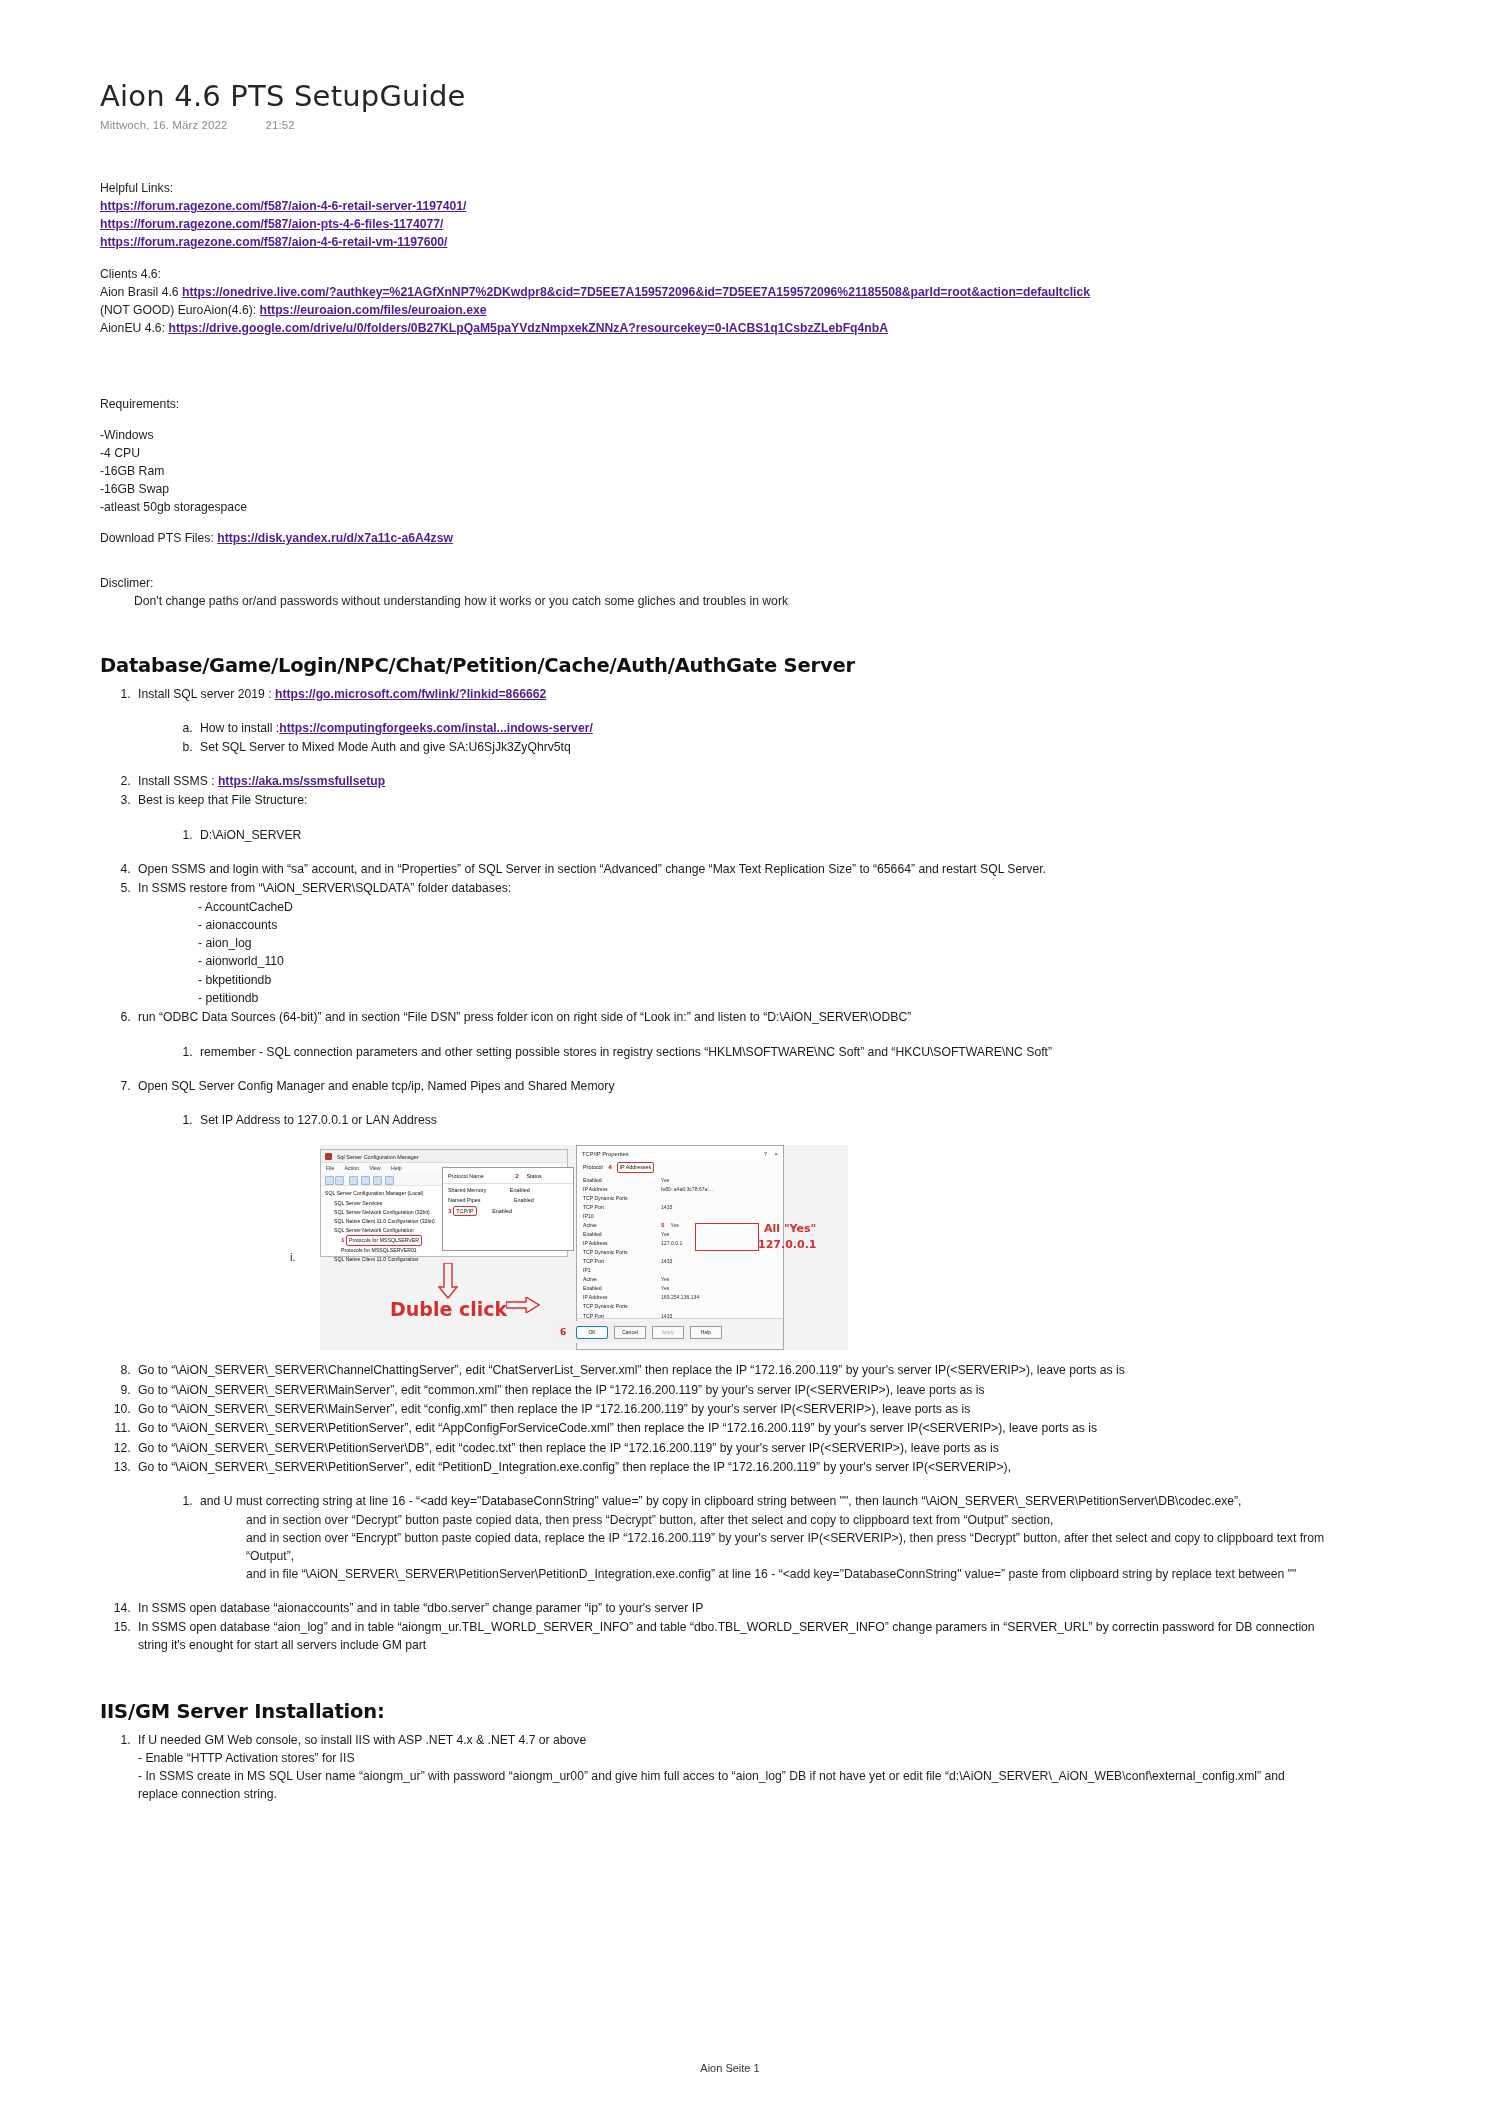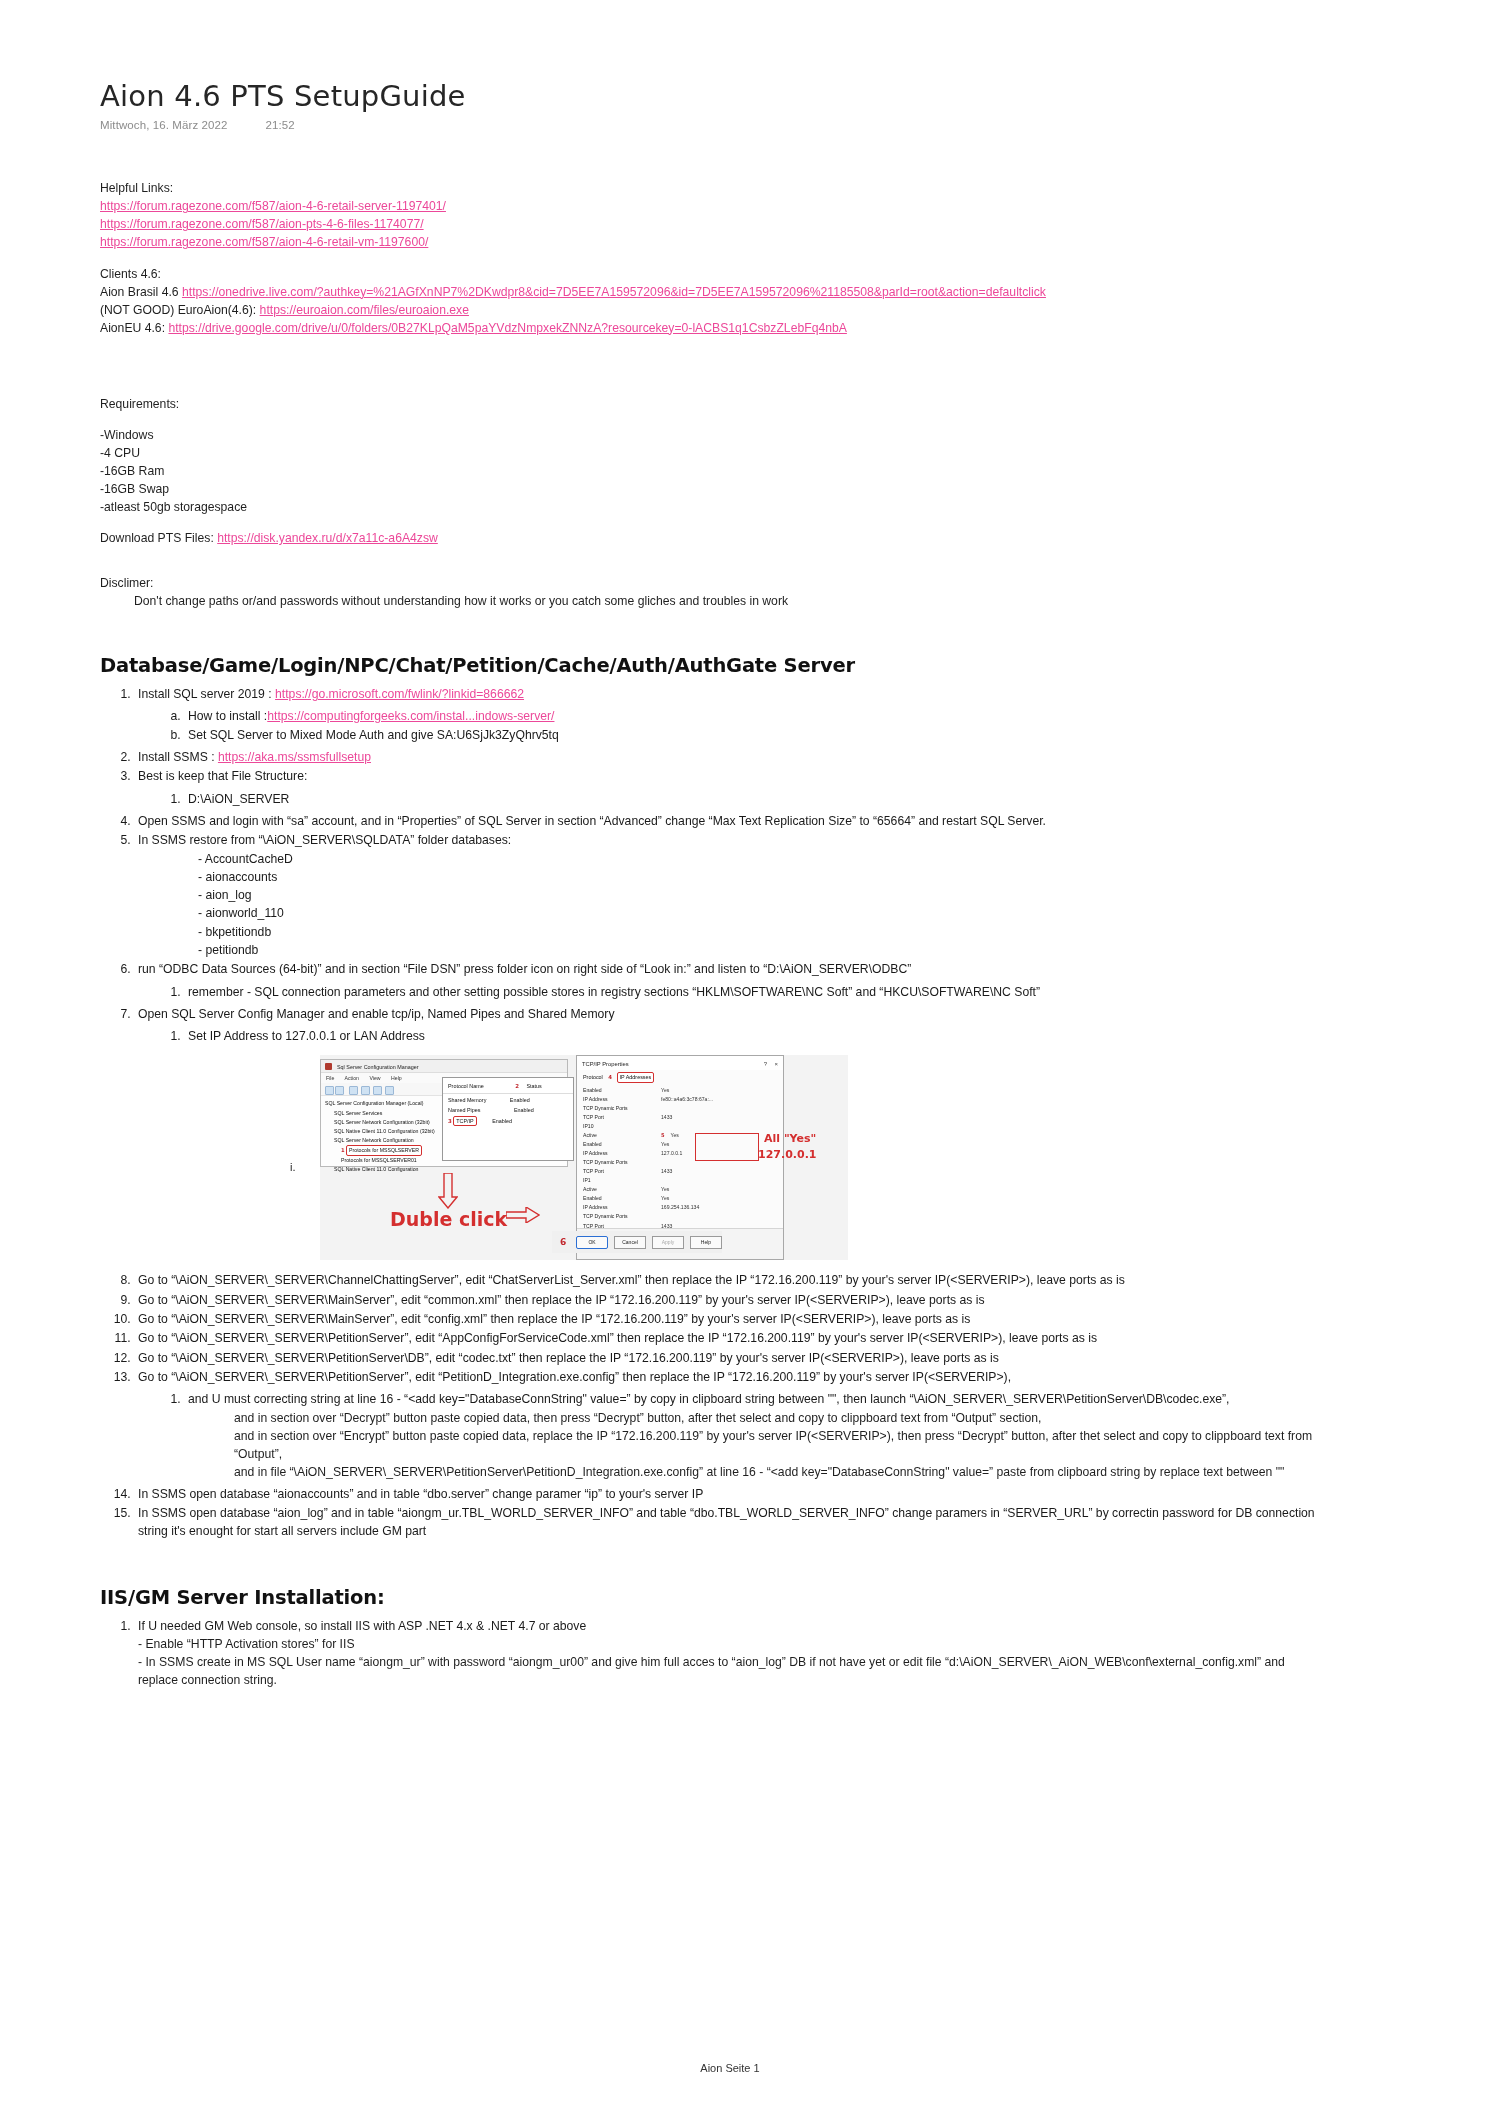--- a/index.html
+++ b/index.html
@@ -52,23 +52,24 @@
     margin: 0;
     white-space: nowrap;
   }
   .block { margin-bottom: 0; }
   .spacer-sm { height: 13px; }
   .spacer-md { height: 27px; }
   .spacer-lg { height: 44px; }
   .spacer-xl { height: 58px; }
 
   a.link, .link {
-    color: #ec4899;
+    color: #4c1d95;
     text-decoration: underline;
     word-break: break-all;
+    font-weight: bold;
   }
 
   h2.section-title {
     font-family: "DejaVu Sans", sans-serif;
     font-weight: 700;
     font-size: 19.5px;
     color: #111;
     margin: 0 0 8px 0;
     letter-spacing: -0.2px;
   }
@@ -77,21 +78,21 @@
     margin: 0;
     padding-left: 34px;
     font-size: 12.2px;
     line-height: 1.5;
   }
   ol.lvl1 > li {
     margin: 0 0 1px 0;
     padding-left: 4px;
   }
   ol.lvl2 {
-    margin: 4px;
+    margin: 16px;
     padding-left: 42px;
     list-style-type: lower-alpha;
   }
   ol.lvl2.num {
     list-style-type: decimal;
   }
   ol.lvl2 > li { padding-left: 4px; }
   .dashlist {
     margin: 0;
     padding: 0 0 0 60px;

